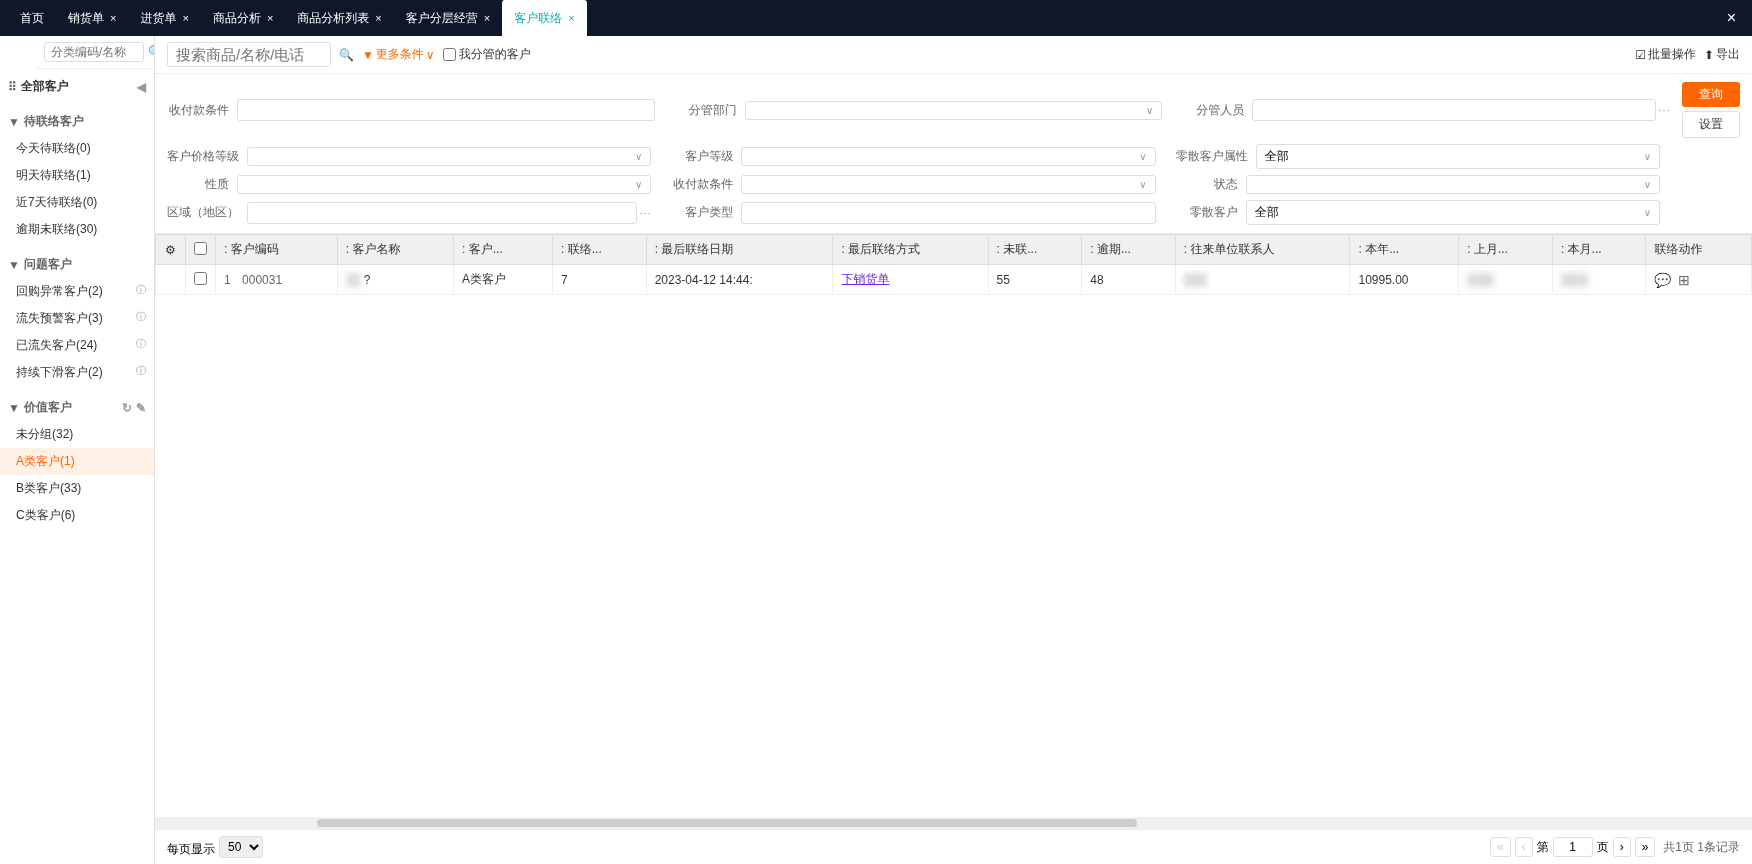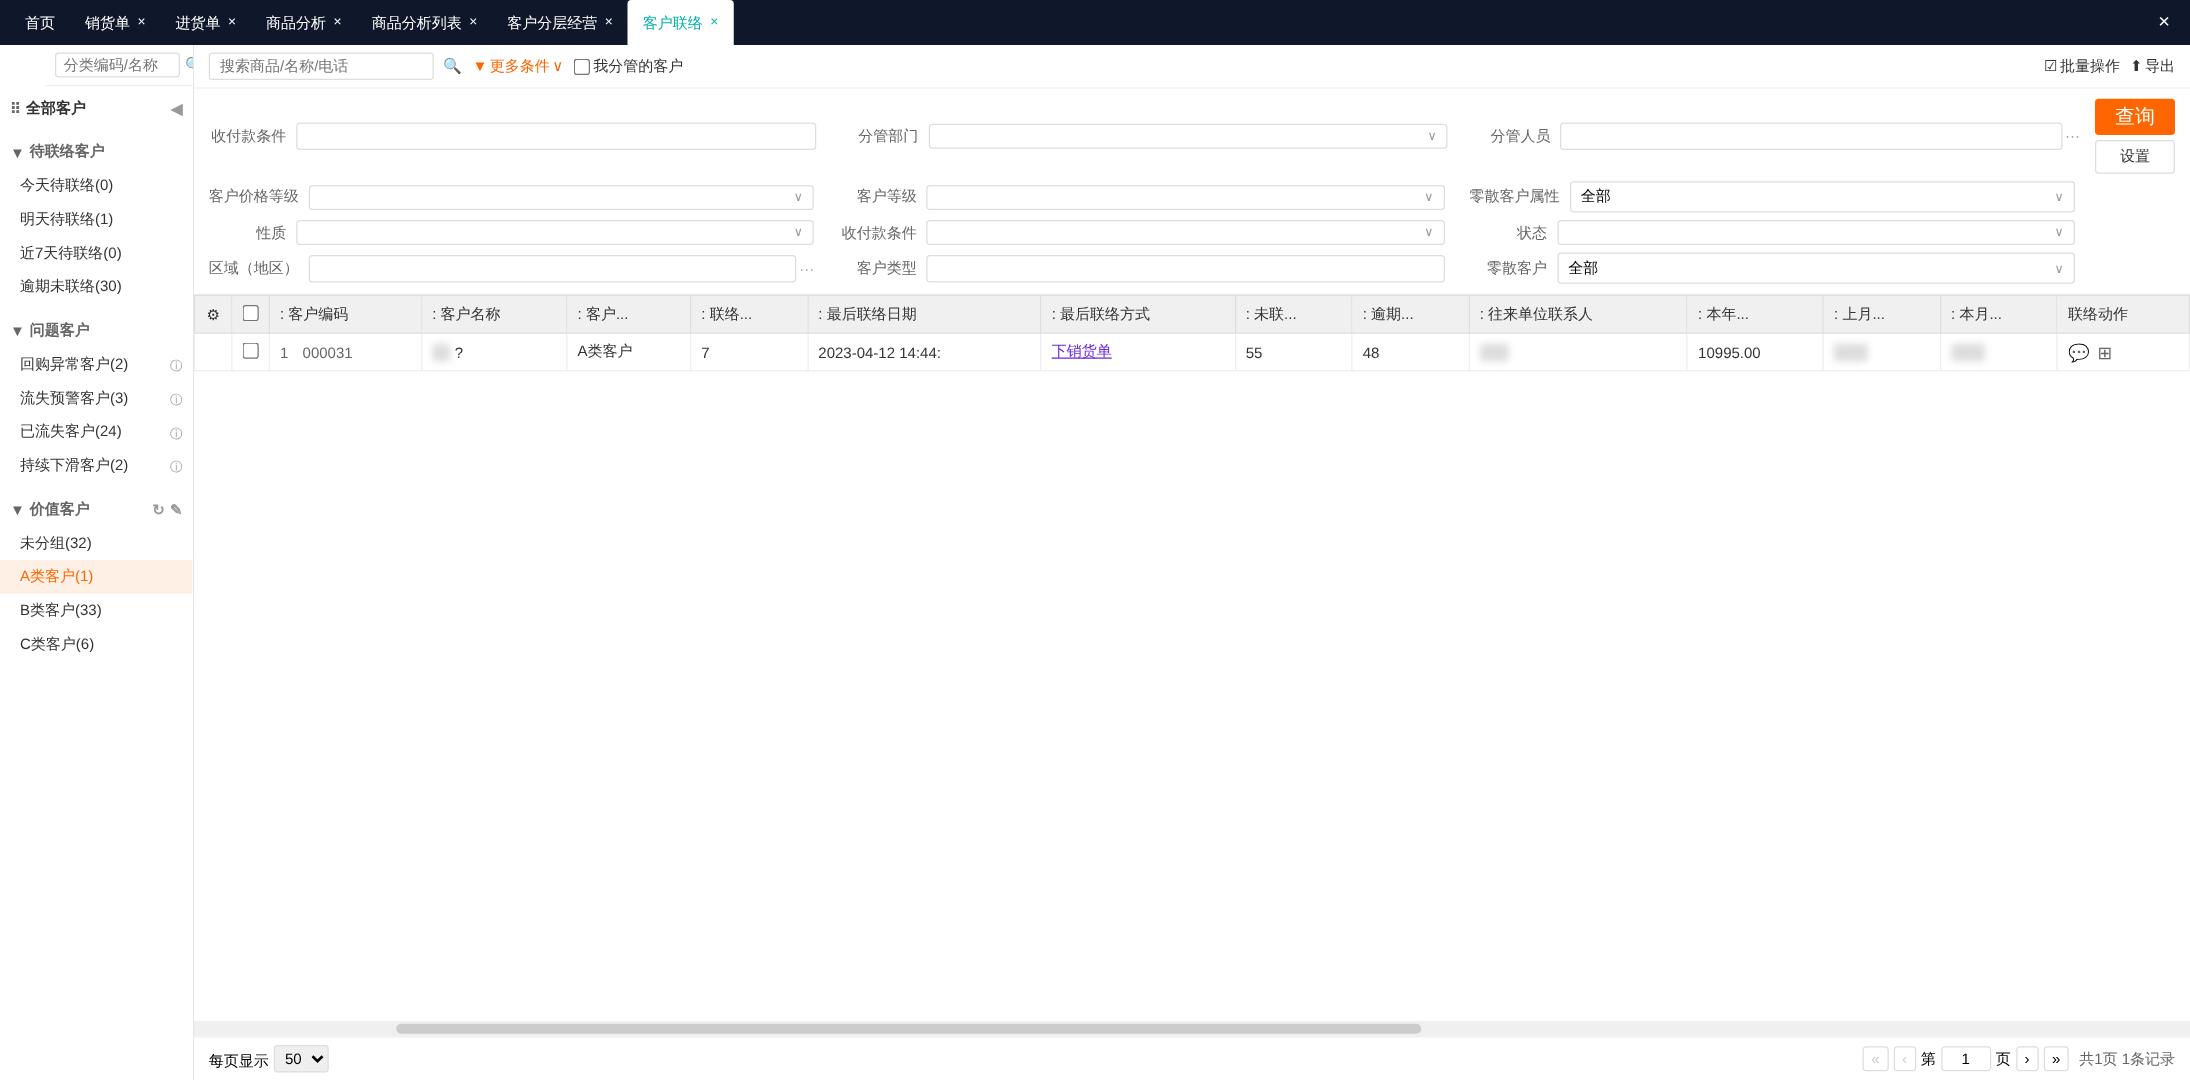--- a/index.html
+++ b/index.html
@@ -18,53 +18,53 @@
 
     
     .sidebar { width: 155px; background: #fff; border-right: 1px solid #e0e0e0; overflow-y: auto; flex-shrink: 0; }
     .sidebar-search { display: flex; align-items: center; padding: 6px 8px; border-bottom: 1px solid #eee; margin-left: 36px; }
     .sidebar-search input { border: 1px solid #ddd; border-radius: 3px; padding: 2px 6px; font-size: 12px; width: 100px; outline: none; }
     .sidebar-search .search-btn { margin-left: 4px; color: #666; cursor: pointer; }
     .sidebar-section { padding: 4px 0; }
     .sidebar-header { display: flex; align-items: center; padding: 5px 8px; font-weight: bold; color: #333; cursor: pointer; }
     .sidebar-header .grid-icon { margin-right: 4px; color: #666; }
     .sidebar-header .collapse-icon { margin-left: auto; color: #999; cursor: pointer; }
-    .sidebar-item { padding: 5px 8px 5px 16px; color: #333; cursor: pointer; display: flex; align-items: flex-end; justify-content: space-between; }
+    .sidebar-item { padding: 5px 8px 5px 16px; color: #333; cursor: pointer; display: flex; align-items: flex-start; justify-content: space-between; }
     .sidebar-item.active { background: #fff0e6; color: #ff6600; }
     .sidebar-group-label { padding: 5px 8px; color: #666; font-weight: bold; display: flex; align-items: center; cursor: pointer; }
     .sidebar-group-label .arrow { margin-right: 4px; }
     .sidebar-group-label .icons { margin-left: auto; display: flex; gap: 4px; }
     .info-icon { color: #999; font-size: 10px; cursor: pointer; }
 
     
     .content { flex: 1; display: flex; flex-direction: column; overflow: hidden; }
 
     
     .filter-bar { background: #fff; padding: 6px 12px; border-bottom: 1px solid #eee; display: flex; align-items: center; gap: 8px; }
-    .filter-bar .search-input { border: 1px solid #ddd; border-radius: 3px; padding: 3px 8px; font-size: 12px; width: 180px; outline: none; }
+    .filter-bar .search-input { border: 1px solid #ddd; border-radius: 3px; padding: 3px 8px; font-size: 15px; width: 164px; outline: none; }
     .filter-bar .filter-btn { color: #ff6600; cursor: pointer; display: flex; align-items: center; gap: 2px; }
     .filter-bar .my-customer { display: flex; align-items: center; gap: 3px; color: #333; cursor: pointer; }
     .filter-bar .spacer { flex: 1; }
     .filter-bar .batch-btn { color: #333; cursor: pointer; display: flex; align-items: center; gap: 2px; }
     .filter-bar .export-btn { color: #333; cursor: pointer; display: flex; align-items: center; gap: 2px; }
 
     
     .filter-form { background: #fff; padding: 8px 12px; border-bottom: 1px solid #eee; }
     .filter-row { display: flex; align-items: center; margin-bottom: 6px; gap: 0; }
     .filter-row:last-child { margin-bottom: 0; }
     .filter-field { display: flex; align-items: center; flex: 1; }
     .filter-field label { color: #666; white-space: nowrap; min-width: 70px; text-align: right; padding-right: 8px; }
     .filter-field .field-input { flex: 1; border: 1px solid #ddd; border-radius: 3px; padding: 3px 8px; font-size: 12px; outline: none; }
     .filter-field .field-select { flex: 1; border: 1px solid #ddd; border-radius: 3px; padding: 3px 8px; font-size: 12px; outline: none; display: flex; align-items: center; justify-content: space-between; cursor: pointer; background: #fff; position: relative; }
     .filter-field .field-select .chevron { color: #999; font-size: 10px; }
     .filter-field .field-dots { color: #999; cursor: pointer; margin-left: 2px; }
     .filter-sep { width: 20px; }
 
     .action-btns { display: flex; flex-direction: column; gap: 4px; padding-left: 12px; }
-    .btn-query { background: #ff6600; color: #fff; border: none; border-radius: 3px; padding: 4px 16px; cursor: pointer; font-size: 16px; }
+    .btn-query { background: #ff6600; color: #fff; border: none; border-radius: 3px; padding: 4px 16px; cursor: pointer; font-size: 12px; }
     .btn-setting { background: #fff; color: #333; border: 1px solid #ddd; border-radius: 3px; padding: 4px 16px; cursor: pointer; font-size: 12px; }
 
     
     .table-area { flex: 1; overflow: auto; background: #fff; margin: 0; padding: 0; }
     table { width: 100%; border-collapse: collapse; font-size: 12px; }
     table thead tr { background: #f0f0f0; }
     table thead th { border: 1px solid #ddd; padding: 6px 8px; text-align: left; white-space: nowrap; font-weight: normal; color: #333; position: relative; }
     table tbody tr:nth-child(even) { background: #fafafa; }
     table tbody td { border: 1px solid #eee; padding: 6px 8px; color: #333; white-space: nowrap; }
     .link-text { color: #6d28d9; text-decoration: underline; cursor: pointer; }

